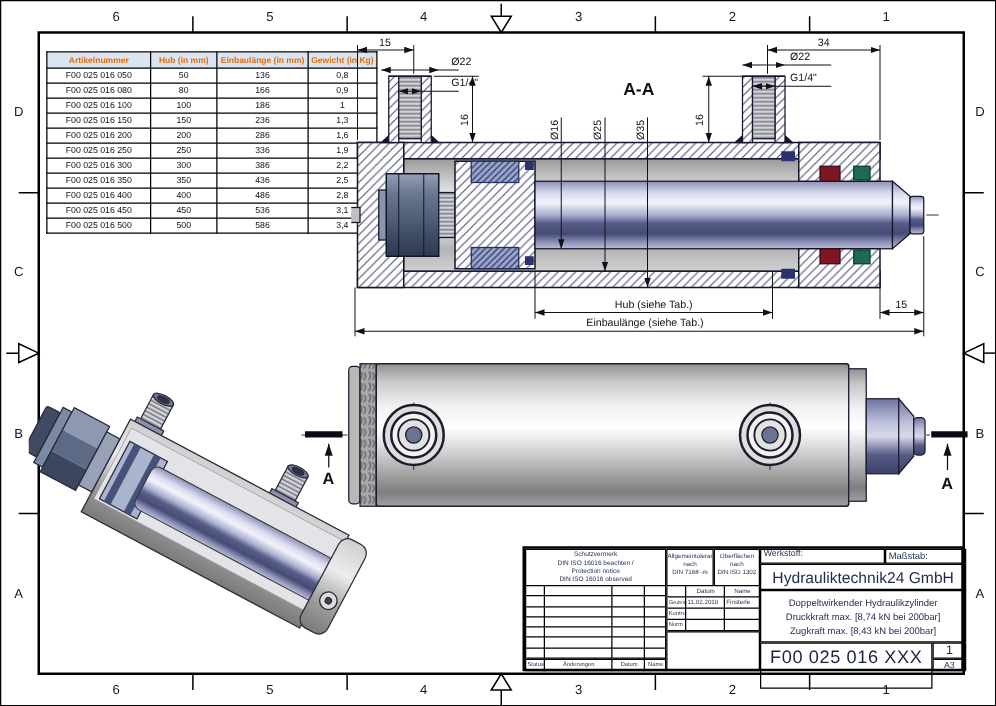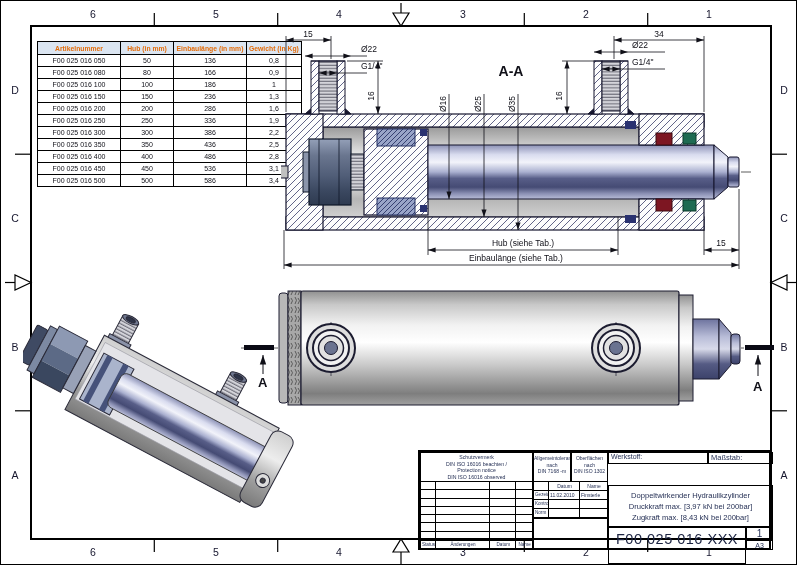--- a/index.html
+++ b/index.html
@@ -10,21 +10,21 @@
   .zone{position:absolute;font-size:10.5px;color:#15152d;width:20px;height:14px;
         text-align:center;line-height:14px;}
   .zoneV{width:16px;}
   
   #parts-table{position:absolute;left:36px;top:40px;border-collapse:collapse;}
   #parts-table th{background:#dbe5f1;color:#e36c0a;font-size:6.8px;font-weight:bold;
                   border:1px solid #000;height:12px;padding:0 2px;white-space:nowrap;}
   #parts-table td{font-size:7px;color:#101018;text-align:center;border:1px solid #000;
                   height:11px;padding:0 2px;white-space:nowrap;}
   
-  #title-block{position:absolute;left:417px;top:449px;width:353px;height:100px;
+  #title-block{position:absolute;left:417px;top:436px;width:353px;height:100px;
                border:2px solid #000;box-sizing:border-box;font-size:7px;color:#1f2a50;}
   .tb{position:absolute;box-sizing:border-box;border:1px solid #000;overflow:hidden;}
   .tiny{font-size:5.2px;line-height:6.6px;text-align:center;}
   .micro{font-size:4.4px;line-height:5px;}
   .tb-comp{font-size:12.5px;line-height:20px;text-align:center;color:#1f2a50;}
   .tb-desc{font-size:7.6px;line-height:11px;text-align:center;color:#1f2a50;}
   .tb-part{font-size:14.5px;line-height:23px;text-align:center;color:#1c2442;letter-spacing:0.5px;}
   .revgrid{position:absolute;display:grid;grid-template-columns:13% 49% 23% 15%;box-sizing:border-box;}
   .revgrid div{border-right:1px solid #000;border-bottom:1px solid #000;}
   .signrow{position:absolute;display:flex;box-sizing:border-box;}
@@ -488,23 +488,24 @@
     </div>
     <div class="signrow" style="left:113px;top:57px;width:75px;height:9px;border-left:1px solid #000;">
       <div style="width:15px" class="micro">Norm</div>
       <div style="width:31px"></div>
       <div style="width:28px"></div>
     </div>
     <div class="tb" style="left:113px;top:66px;width:75px;height:32px;"></div>
 
     <div class="tb" style="left:188px;top:0;width:100px;height:12px;font-size:7px;padding-left:2px"><span>Werkstoff:</span></div>
     <div class="tb" style="left:288px;top:0;width:65px;height:12px;font-size:7.5px;padding-left:2px"><span>Maßstab:</span></div>
+    <div class="tb tb-comp" style="left:188px;top:12px;width:165px;height:21px"><span>Hydrauliktechnik24 GmbH</span></div>
     <div class="tb tb-desc" style="left:188px;top:33px;width:165px;height:42px;padding-top:4px">
       <div>Doppeltwirkender Hydraulikzylinder</div>
-      <div>Druckkraft max. [3,97 kN bei 200bar]</div>
+      <div>Druckkraft max. [8,74 kN bei 200bar]</div>
       <div>Zugkraft max. [8,43 kN bei 200bar]</div>
     </div>
     <div class="tb tb-part" style="left:188px;top:75px;width:138px;height:37px"><span>F00 025 016 XXX</span></div>
     <div class="tb" style="left:326px;top:75px;width:27px;height:13px;text-align:center;font-size:10px;line-height:12px"><span>1</span></div>
     <div class="tb" style="left:326px;top:88px;width:27px;height:10px;text-align:center;font-size:7px;line-height:9px"><span>A3</span></div>
   </div>
 
 </div>
 
 </body></html>

